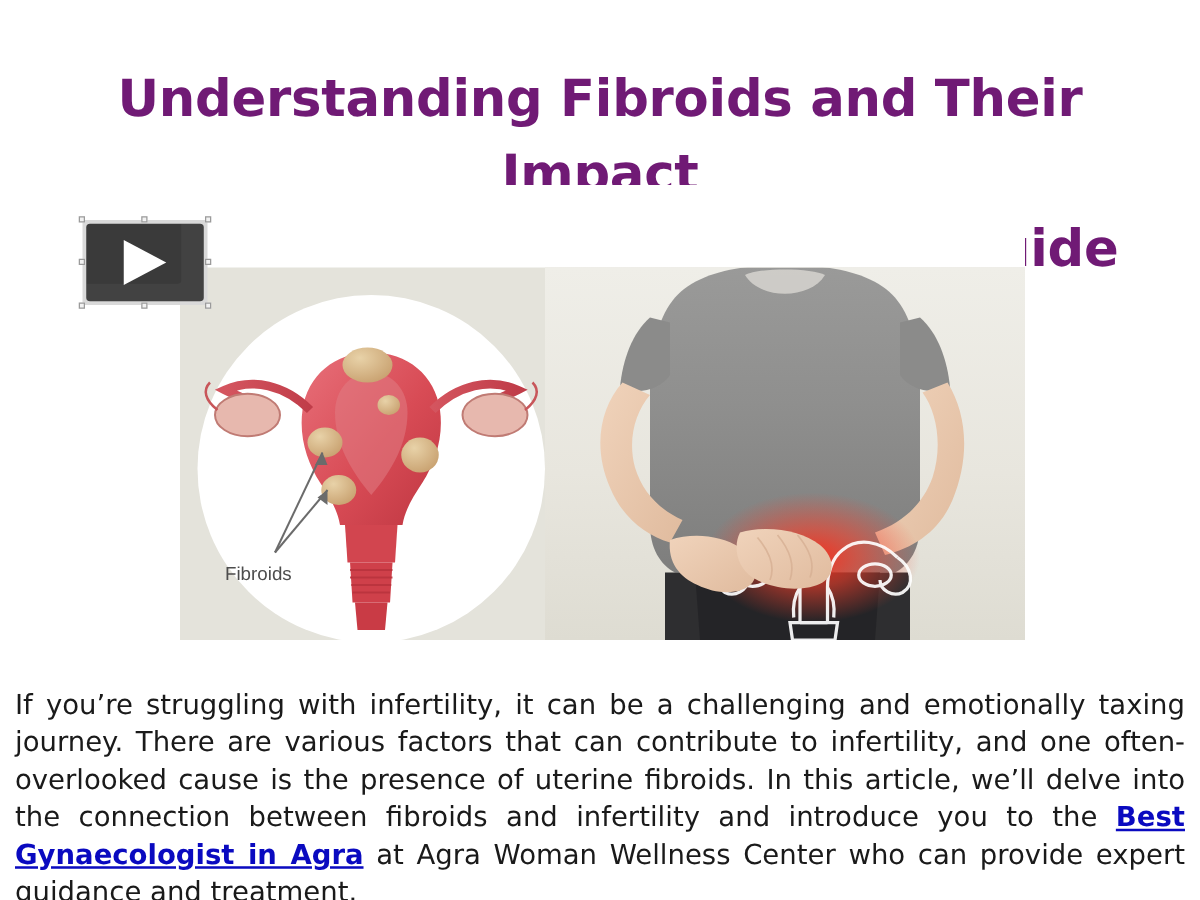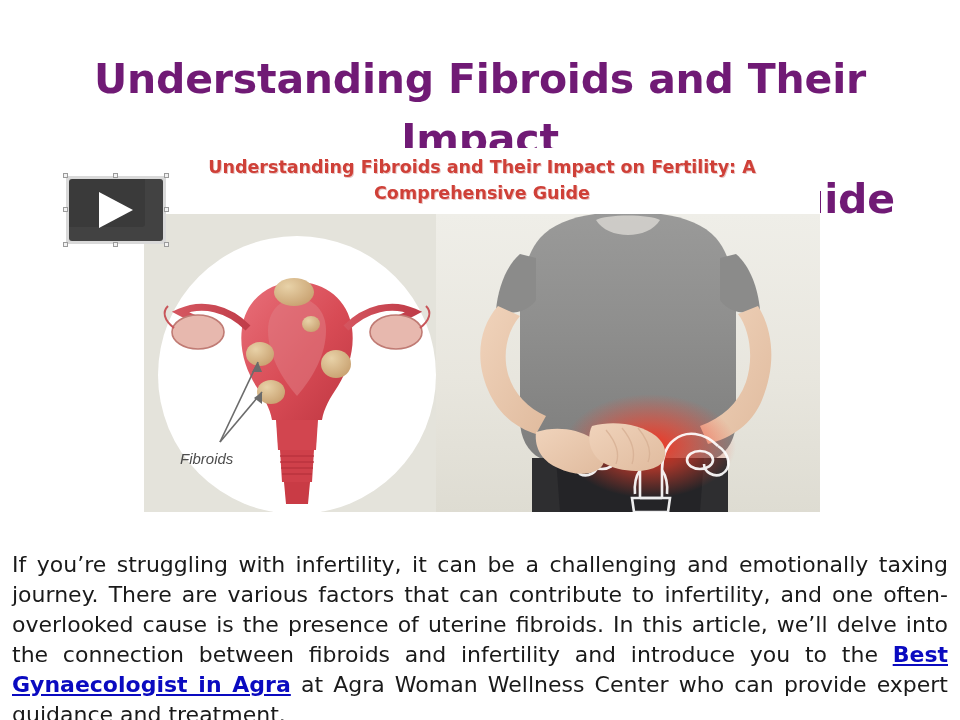--- a/index.html
+++ b/index.html
@@ -60,21 +60,20 @@
 
   
   .anatomy-circle {
     position: absolute;
     left: 14px;
     top: 88px;
     width: 278px;
     height: 278px;
     border-radius: 50%;
     background: #ffffff;
-    font-style: italic;
   }
 
   .figure-caption {
     position: absolute;
     left: 0;
     top: 6px;
     width: 676px;
     text-align: center;
     font-family: "DejaVu Sans", sans-serif;
     font-weight: bold;
@@ -301,22 +300,20 @@
         <g stroke="#6b6b6b" stroke-width="1.6" fill="none">
           <path d="M62 206 L100 126"></path>
           <path d="M62 206 L104 156"></path>
           <polygon points="100,126 94,136 104,136" fill="#6b6b6b" stroke="none"></polygon>
           <polygon points="104,156 96,162 104,168" fill="#6b6b6b" stroke="none"></polygon>
         </g>
         <text x="22" y="228" font-family="Liberation Sans, sans-serif" font-size="15" fill="#4d4d4d">Fibroids</text>
       </svg>
     </div>
 
-    <div class="figure-caption">Understanding Fibroids and Their Impact on Fertility: A
-Comprehensive  Guide</div>
   </div>
 
   <div class="play-overlay">
     <div class="inner">
       <div class="tri"></div>
     </div>
     <span class="sr">Play</span>
     <span class="handle h-tl"></span>
     <span class="handle h-tc"></span>
     <span class="handle h-tr"></span>

